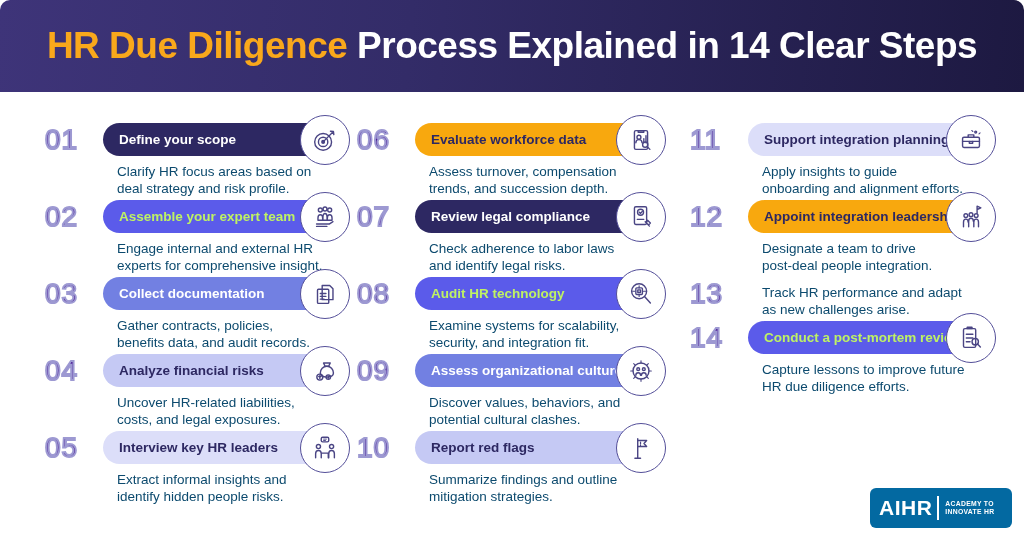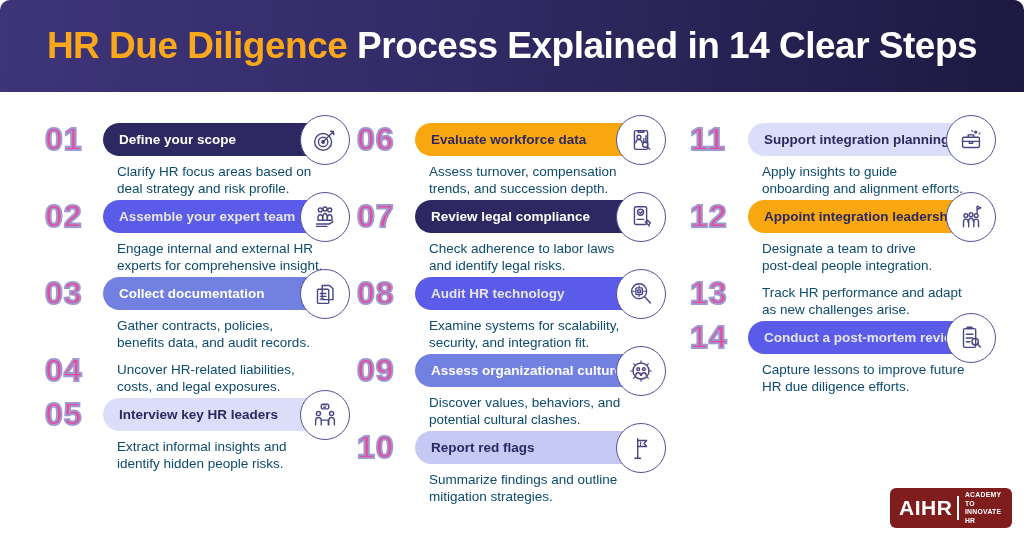--- a/index.html
+++ b/index.html
@@ -21,55 +21,55 @@
   }
   .title-hl { color: #f9a81b; }
   
   .main { display: flex; padding: 31px 0 0 45px; }
   .col  { display: flex; flex-direction: column; }
   .col1 { width: 296px; margin-right: 16px; }
   .col2 { width: 300px; margin-right: 33px; }
   .col3 { width: 297px; }
   .step { display: flex; margin-bottom: 3px; }
   .num {
-    flex: none; width: 58px; font-size: 32px; font-weight: bold;
-    line-height: 33px; color: #ec4899;
+    flex: none; width: 58px; font-size: 28px; font-weight: normal;
+    line-height: 33px; color: #4c1d95;
     -webkit-text-stroke: 2px #9d99d2; letter-spacing: 1px;
   }
   .step-body { flex: 1; min-width: 0; }
   .pill {
     position: relative; height: 33px; border-radius: 17px;
     display: flex; align-items: center;
     padding: 0 46px 0 16px;
     font-size: 13.5px; font-weight: bold; white-space: nowrap;
   }
   .v-navy   { background: #2d2862; color: #ffffff; }
-  .v-violet { background: #5b5bea; color: #e5e5e5; }
+  .v-violet { background: #5b5bea; color: #bef264; }
   .v-peri   { background: #7280e2; color: #ffffff; }
   .v-lav    { background: #c5c9f4; color: #2d2862; }
   .v-pale   { background: #dcdef9; color: #2d2862; }
   .v-orange { background: #f8a80e; color: #2d2862; }
   .icon-circle {
     position: absolute; right: -9px; top: 50%; transform: translateY(-50%);
     width: 50px; height: 50px; background: #fff;
     border: 1.5px solid #544f99; border-radius: 50%;
     display: flex; align-items: center; justify-content: center;
   }
   .ic { width: 30px; height: 30px; fill: none; stroke: #4a4584;
         stroke-width: 1.5; stroke-linecap: round; stroke-linejoin: round; }
   .desc {
     margin: 7px 0 0 14px; width: 250px;
     font-size: 13.5px; line-height: 17px; color: #0c4a6e;
     white-space: pre-line;
   }
   
   .logo {
     position: absolute; right: 12px; bottom: 7px;
-    width: 122px; height: 40px; border-radius: 6px;
-    background: #7f1d1d; color: #fff;
+    width: 142px; height: 40px; border-radius: 6px;
+    background: #0369a1; color: #fff;
     display: flex; align-items: center; padding: 0 9px;
   }
   .logo-word { font-size: 21px; font-weight: bold; letter-spacing: 0.5px; }
   .logo-div  { width: 2px; height: 24px; background: #fff; margin: 0 6px 0 5px; }
   .logo-tag  { font-size: 6.8px; font-weight: bold; line-height: 8.5px; letter-spacing: 0.3px; }
 </style>
 </head>
 <body>
 
 <div class="canvas">
@@ -135,20 +135,33 @@
             </span>
           </div>
           <p class="desc">Gather contracts, policies,
 benefits data, and audit records.</p>
         </div>
       </div>
 
       <div class="step">
         <div class="num">04</div>
         <div class="step-body">
+          <div class="pill v-lav">
+            <span>Analyze financial risks</span>
+            <span class="icon-circle">
+              <svg class="ic" viewBox="0 0 32 32">
+                  <path d="M18 11c-4 0-7 3.3-7 7.2 0 3 2.6 4.3 7 4.3s7-1.3 7-4.3c0-3.9-3-7.2-7-7.2z"></path>
+                  <path d="M16.2 11l-1.8-3.5h7.2L19.8 11z"></path>
+                  <circle cx="10.5" cy="22.5" r="3.2"></circle>
+                  <path d="M10.5 21v3M9.3 21.8h2.4"></path>
+                  <circle cx="19.5" cy="22.5" r="2.4"></circle>
+                  <path d="M19.5 21.3v2.4"></path>
+                </svg>
+            </span>
+          </div>
           <p class="desc">Uncover HR-related liabilities,
 costs, and legal exposures.</p>
         </div>
       </div>
 
       <div class="step">
         <div class="num">05</div>
         <div class="step-body">
           <div class="pill v-pale">
             <span>Interview key HR leaders</span>

